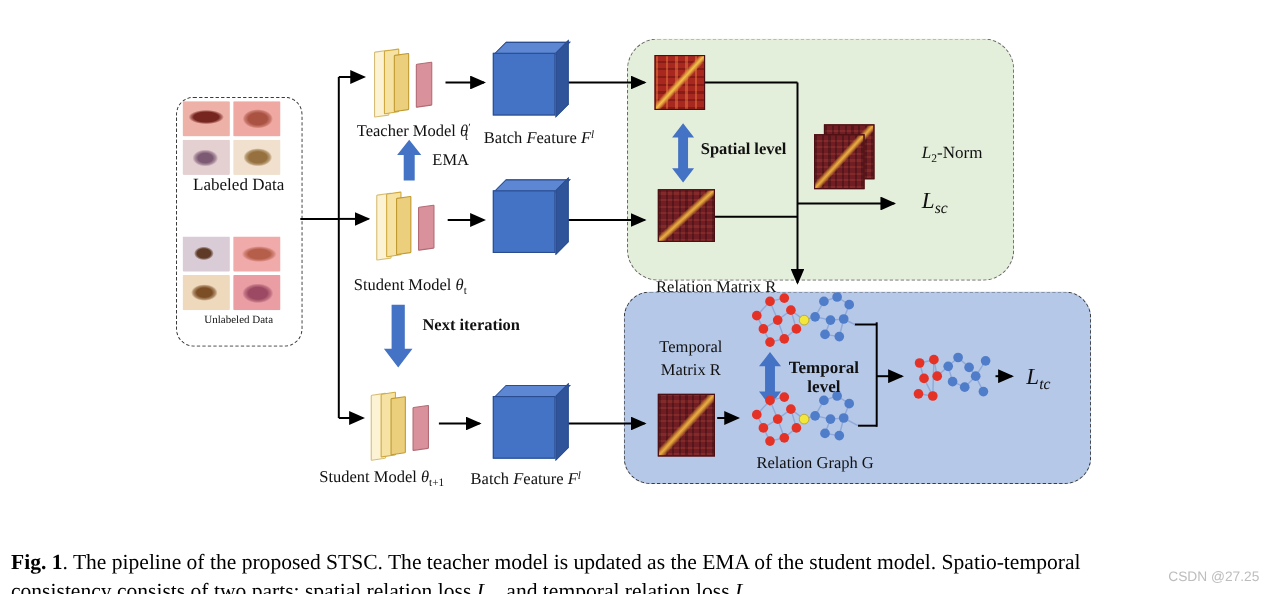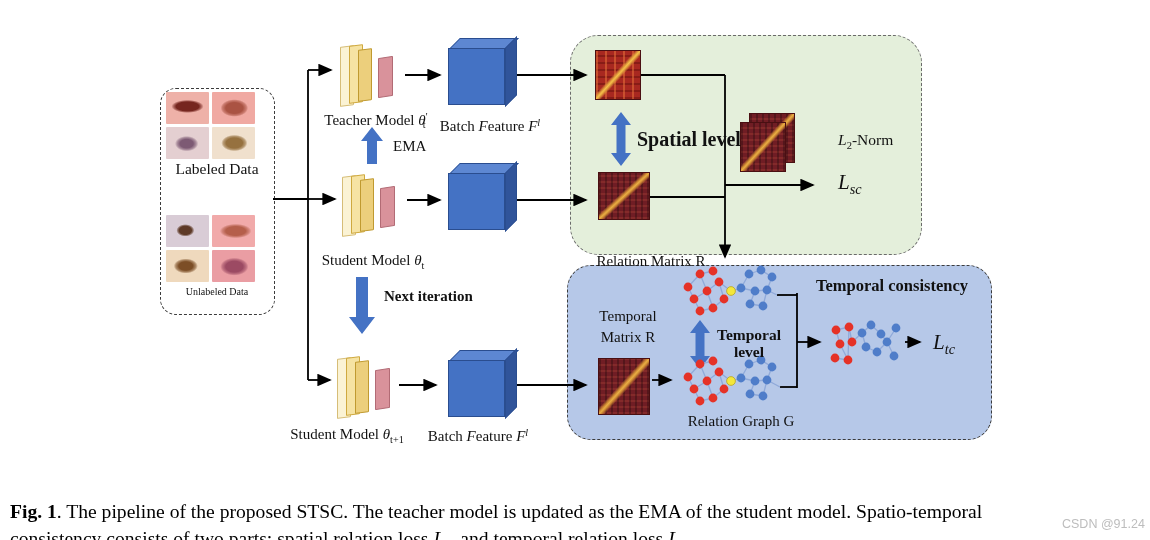--- a/index.html
+++ b/index.html
@@ -312,42 +312,41 @@
   <div class="lbl ctr" style="left:347px;top:426px;">
     <span>Student Model </span><i>θ</i><sub>t+1</sub>
   </div>
   <div class="lbl ctr" style="left:490px;top:117px;">
     <span>Batch </span><i>F</i><span>eature </span><i>F</i><sup><i>l</i></sup>
   </div>
   <div class="lbl ctr" style="left:478px;top:427px;">
     <span>Batch </span><i>F</i><span>eature </span><i>F</i><sup><i>l</i></sup>
   </div>
 
-  <div class="lbl bold" style="left:637px;top:128px;font-size:20px;">Spatial level</div>
+  <div class="lbl bold" style="left:637px;top:128px;font-size:15px;">Spatial level</div>
   <div class="lbl ctr" style="left:651px;top:229px;margin-top:24px;">Relation Matrix R</div>
   <div class="lbl" style="left:838px;top:131px;font-size:15.5px;">
     <i>L</i><sub>2</sub><span>-Norm</span>
   </div>
   <div class="lbl loss" style="left:838px;top:170px;">
     <span>L</span><sub>sc</sub>
   </div>
 
-  <div class="lbl ctr title" style="left:892px;top:277px;">Temporal consistency</div>
   <div class="lbl ctr" style="left:628px;top:306px;line-height:21px;">
     <div>Temporal</div>
     <div>Matrix R</div>
   </div>
   <div class="lbl ctr bold" style="left:749px;top:326px;font-size:15.5px;line-height:17px;">
     <div>Temporal</div>
     <div>level</div>
   </div>
   <div class="lbl ctr" style="left:741px;top:413px;">Relation Graph G</div>
   <div class="lbl loss" style="left:933px;top:330px;">
     <span>L</span><sub>tc</sub>
   </div>
 
   <p class="caption">
     <b>Fig. 1</b><span>. The pipeline of the proposed STSC. The teacher model is updated as the EMA of the student model. Spatio-temporal</span><br>
     <span>consistency consists of two parts: spatial relation loss </span><i>L</i><sub>sc</sub><span> and temporal relation loss </span><i>L</i><sub>tc</sub><span>.</span>
   </p>
 
-  <div class="watermark">CSDN @91.24</div>
+  <div class="watermark">CSDN @27.25</div>
 </div>
 
 </body></html>

